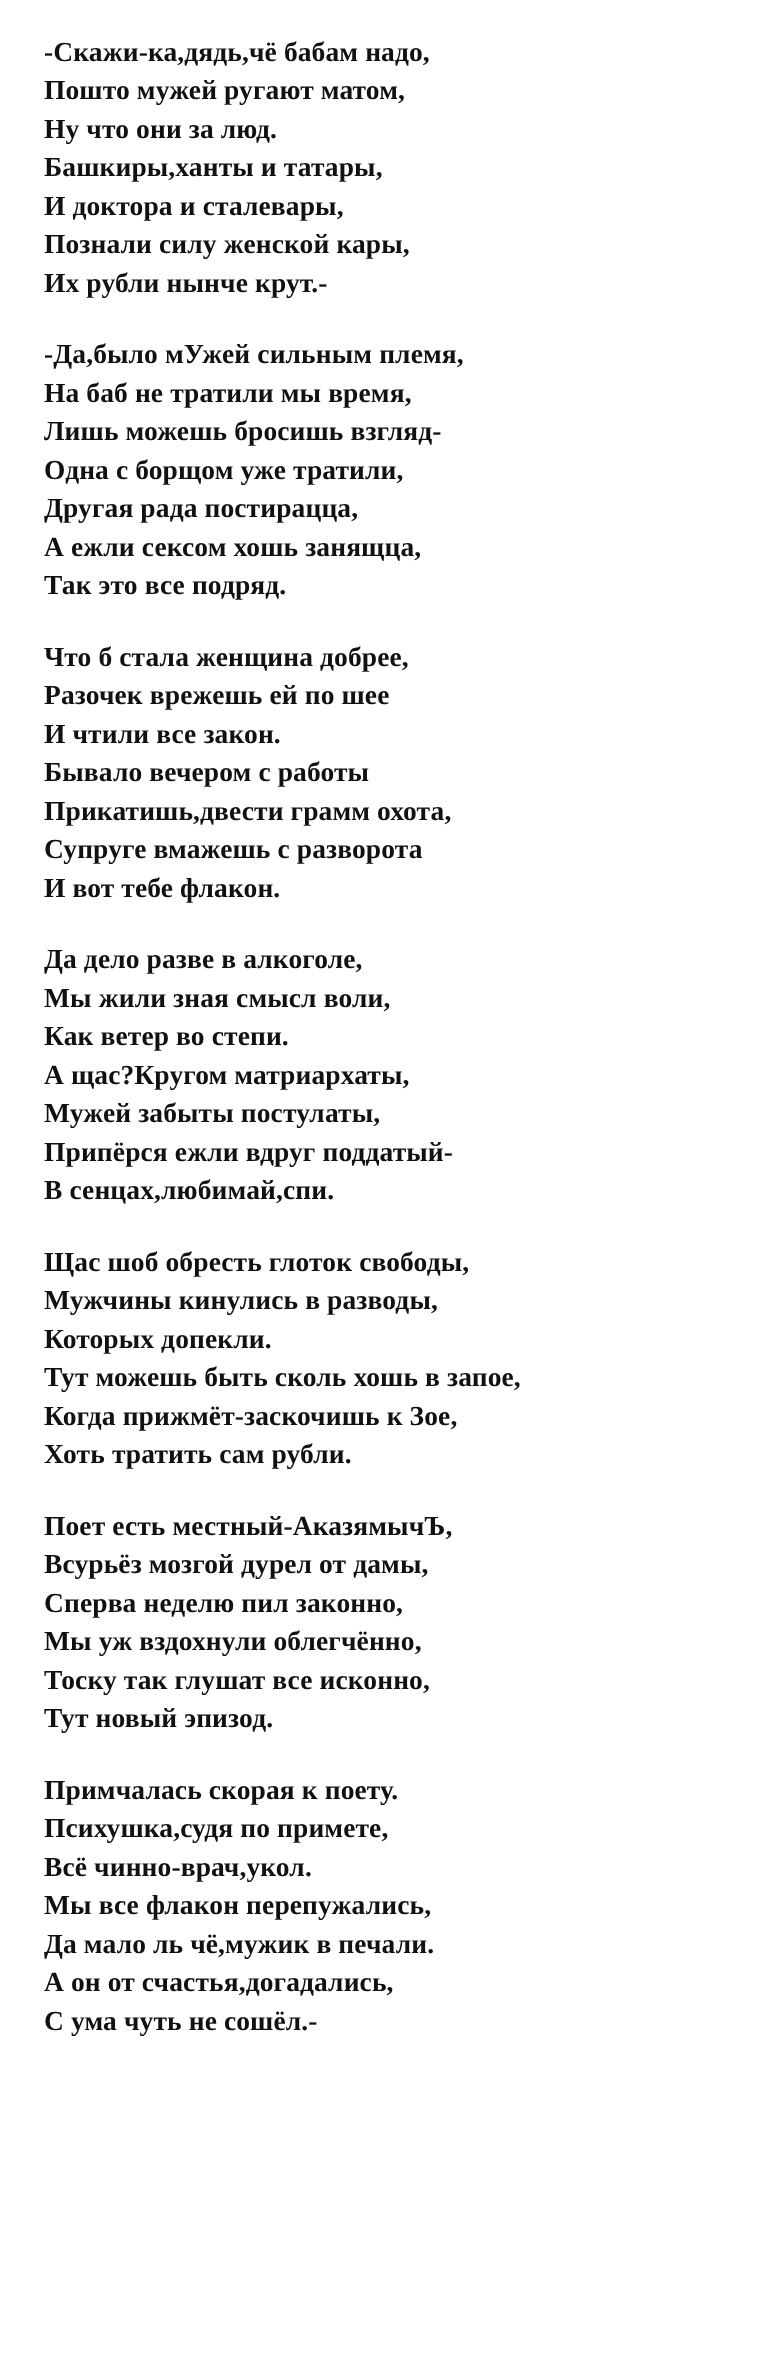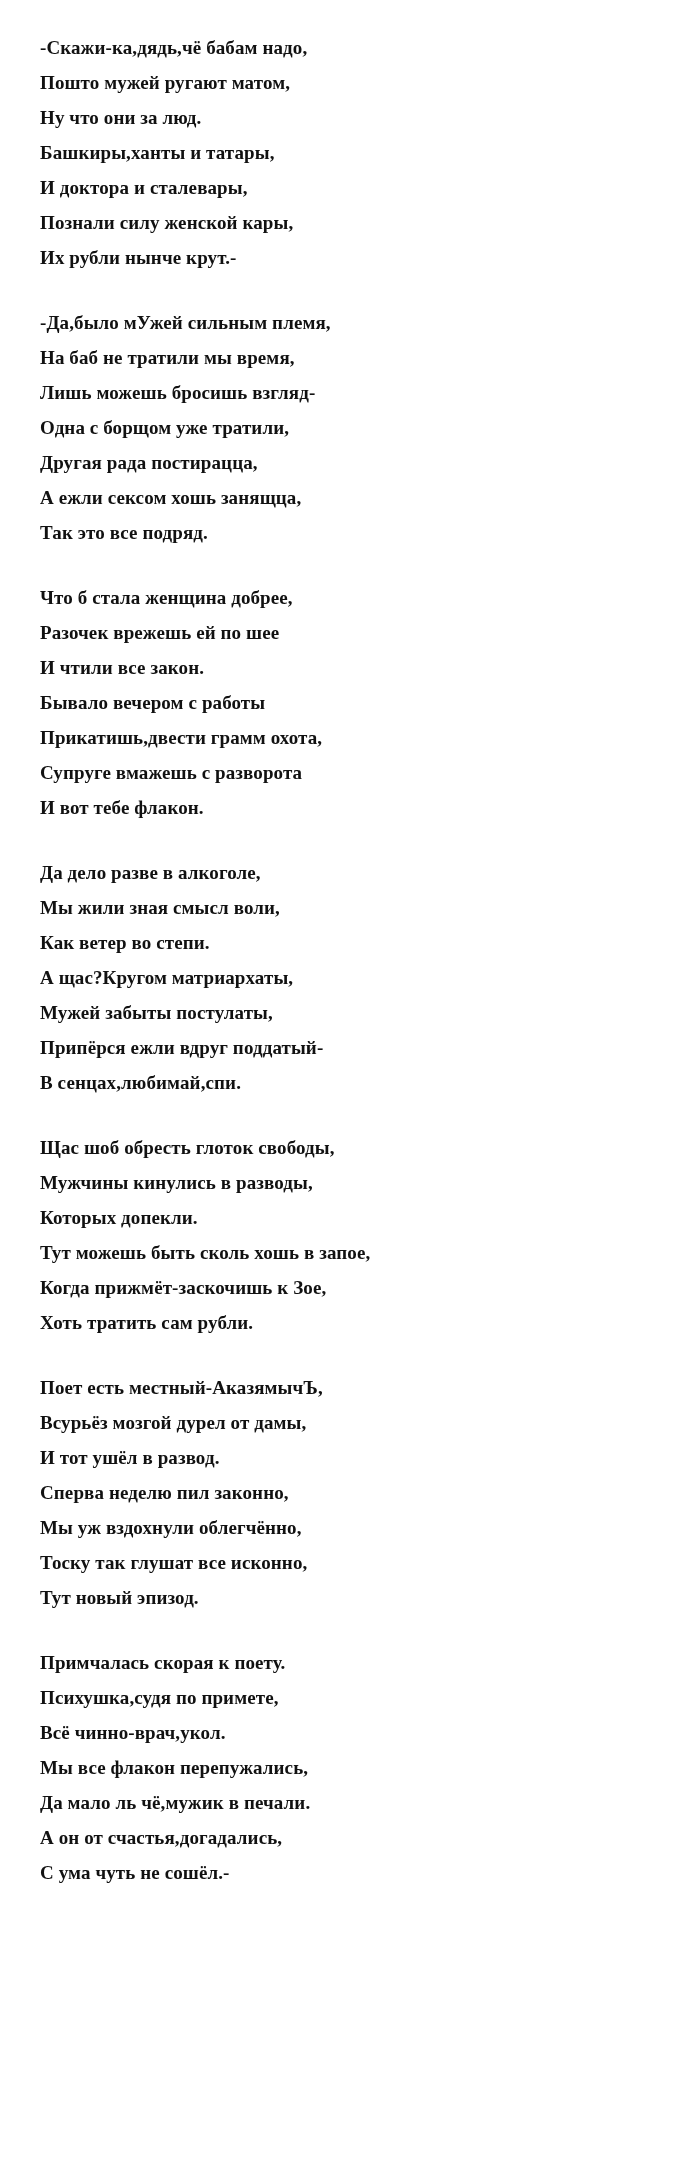--- a/index.html
+++ b/index.html
@@ -23,21 +23,21 @@
   .poem {
     margin: 0;
     padding: 0;
   }
   .stanza {
     margin: 0 0 30px 0;
     padding: 0 0 0 40px;
   }
   .line {
     font-family: "Liberation Serif", serif;
-    font-size: 19px;
+    font-size: 25px;
     font-weight: bold;
     line-height: 35px;
     white-space: pre-wrap;
     color: #111111;
     letter-spacing: 0.1px;
   }
 </style>
 </head>
 <body>
 
@@ -83,21 +83,20 @@
         <div class="line">Щас шоб обресть глоток свободы,</div>
         <div class="line">Мужчины кинулись в разводы,</div>
         <div class="line">Которых допекли.</div>
         <div class="line">Тут можешь быть сколь хошь в запое,</div>
         <div class="line">Когда прижмёт-заскочишь к Зое,</div>
         <div class="line">Хоть тратить сам рубли.</div>
       </div>
       <div class="stanza">
         <div class="line">Поет есть местный-АказямычЪ,</div>
         <div class="line">Всурьёз мозгой дурел от дамы,</div>
-        <div class="line">И тот ушёл в развод.</div>
         <div class="line">Сперва неделю пил законно,</div>
         <div class="line">Мы уж вздохнули облегчённо,</div>
         <div class="line">Тоску так глушат все исконно,</div>
         <div class="line">Тут новый эпизод.</div>
       </div>
       <div class="stanza">
         <div class="line">Примчалась скорая к поету.</div>
         <div class="line">Психушка,судя по примете,</div>
         <div class="line">Всё чинно-врач,укол.</div>
         <div class="line">Мы все флакон перепужались,</div>

